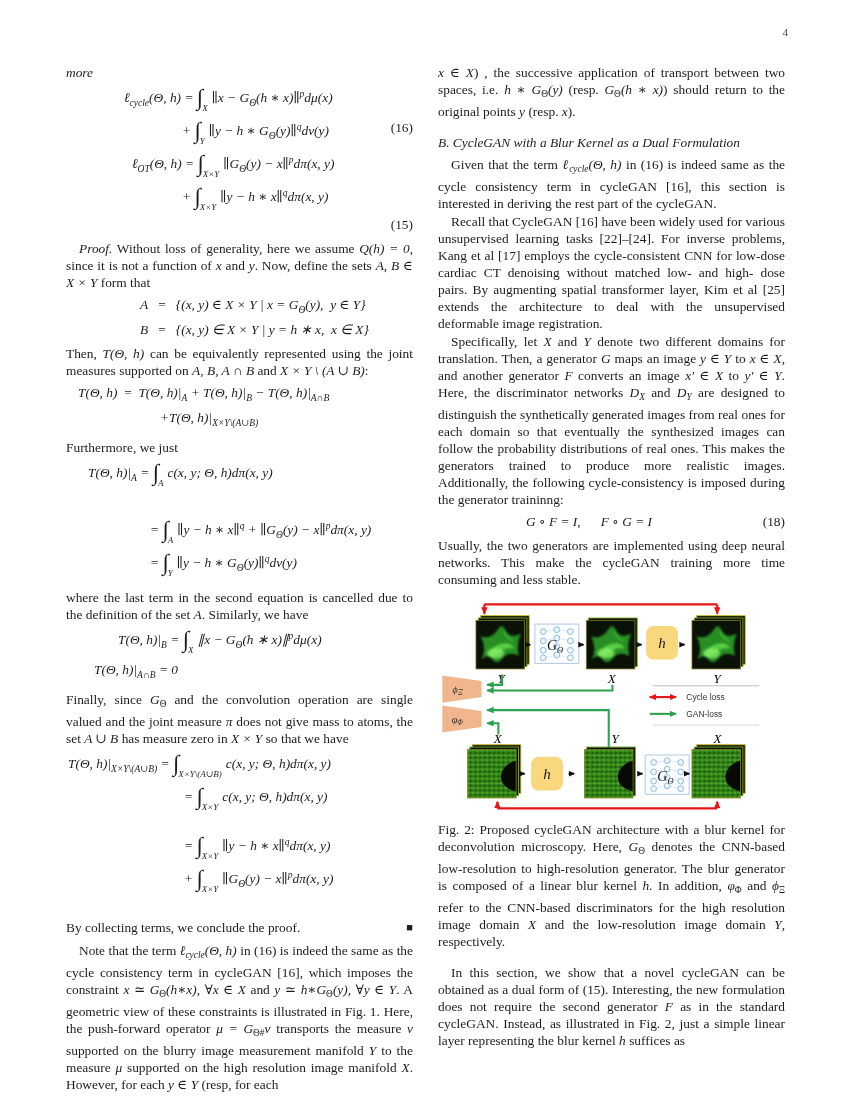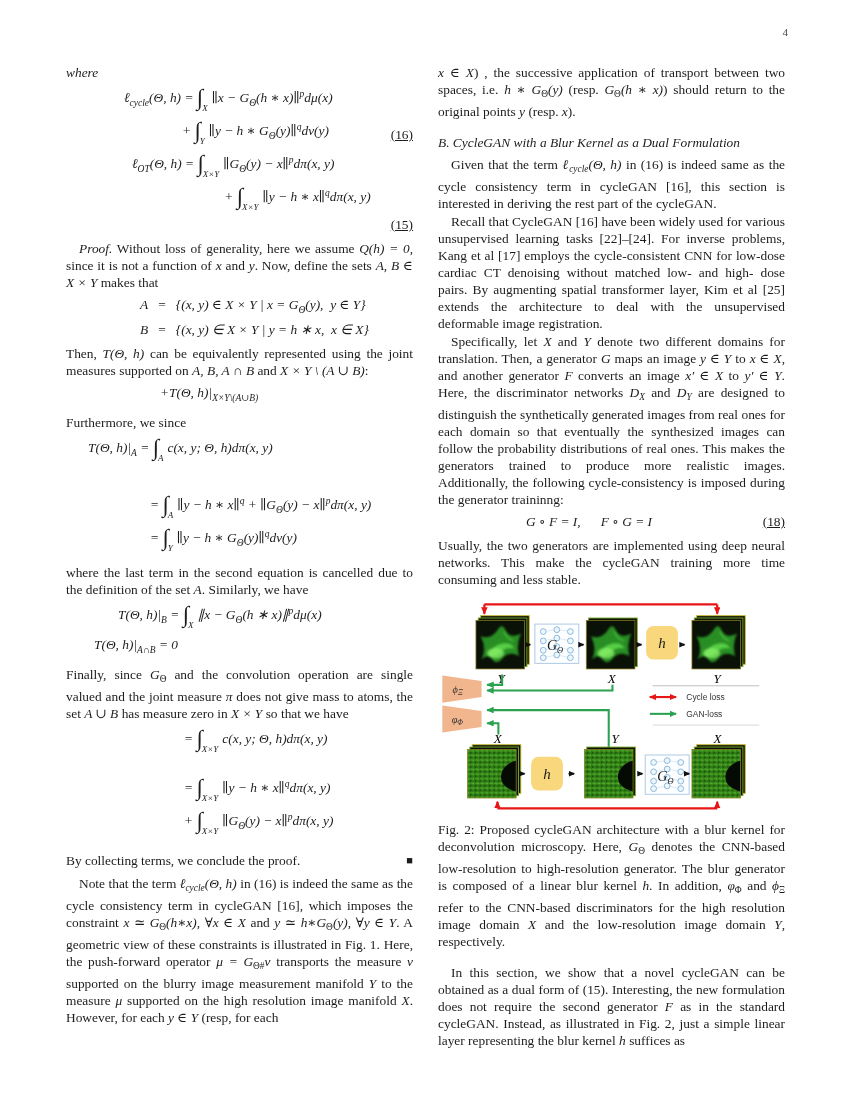--- a/index.html
+++ b/index.html
@@ -8,80 +8,83 @@
   .pagenum{position:absolute;top:26px;right:62px;font-size:11px;color:#444;}
   .columns{position:absolute;top:64px;left:66px;display:flex;gap:25px;}
   .col{width:347px;font-size:13.4px;line-height:17px;text-align:justify;}
   .col p{margin:0 0 1px 0;}
   .indent{text-indent:13px;}
   .it{font-style:italic;}
   .sb{font-size:0.7em;vertical-align:-3px;}
   .itline{font-style:italic;margin-bottom:2px;}
   .subhead{font-style:italic;margin:14px 0 5px 0;}
   .eqblock{margin:4px 0 6px 0;}
-  .eqrow{display:flex;align-items:center;padding:1px 0;}
+  .eqrow{display:flex;align-items:flex-start;padding:1px 0;}
   .eqbody{white-space:pre;}
   .eqbody span{white-space:pre;}
   .mi{font-style:italic;}
   .mrm{font-style:normal;}
   .msub{font-style:italic;font-size:9.5px;vertical-align:-4px;}
   .msup{font-style:italic;font-size:9.5px;vertical-align:5px;}
   .mintg{display:inline;}
   .mint{font-size:23px;font-style:normal;line-height:1;vertical-align:-3px;}
   .mintsub{font-style:italic;font-size:9px;vertical-align:-9px;margin:0 4px 0 -1px;}
-  .eqnum{margin-left:auto;font-style:normal;text-decoration:underline;}
-  .qedline{display:flex;margin-top:11px;}
+  .eqnum{margin-left:auto;font-style:normal;}
+  .qedline{display:flex;margin-top:20px;}
   .qed{margin-left:auto;font-size:11px;}
   .figwrap{margin:8px 0 4px -6px;}
   .caption{margin-top:4px;}
   .svgit{font-style:italic;}
   svg text{font-family:"Liberation Serif","DejaVu Serif",serif;}
   .svgsans{font-family:"Liberation Sans","DejaVu Sans",sans-serif;}
 </style>
 </head>
 <body>
 
 <div class="pagenum">4</div>
 
 <div class="columns">
 
   <div class="col">
-    <p class="itline"><span class="it">where</span></p>
+    <p class="itline"><span class="it">more</span></p>
     <div class="eqblock">
         <div class="eqrow" style="padding-left: 58px;">
           <span class="eqbody"><span class="mi">ℓ</span><span class="msub">cycle</span><span class="mi">(Θ, h) = </span><span class="mintg"><span class="mint">∫</span><span class="mintsub">X</span></span><span class="mi">∥x − G</span><span class="msub">Θ</span><span class="mi">(h ∗ x)∥</span><span class="msup">p</span><span class="mi">dμ(x)</span></span>
         </div>
         <div class="eqrow" style="padding-left: 116px; gap: 27px;">
           <span class="eqbody"><span class="mi">+ </span><span class="mintg"><span class="mint">∫</span><span class="mintsub">Y</span></span><span class="mi">∥y − h ∗ G</span><span class="msub">Θ</span><span class="mi">(y)∥</span><span class="msup">q</span><span class="mi">dν(y)</span></span>
           <span class="eqnum">(16)</span>
         </div>
         <div class="eqrow" style="padding-left: 66px;">
           <span class="eqbody"><span class="mi">ℓ</span><span class="msub">OT</span><span class="mi">(Θ, h) = </span><span class="mintg"><span class="mint">∫</span><span class="mintsub">X×Y</span></span><span class="mi">∥G</span><span class="msub">Θ</span><span class="mi">(y) − x∥</span><span class="msup">p</span><span class="mi">dπ(x, y)</span></span>
         </div>
         <div class="eqrow" style="padding-left: 116px; flex-direction: column;">
           <span class="eqbody"><span class="mi">+ </span><span class="mintg"><span class="mint">∫</span><span class="mintsub">X×Y</span></span><span class="mi">∥y − h ∗ x∥</span><span class="msup">q</span><span class="mi">dπ(x, y)</span></span>
           <span class="eqnum">(15)</span>
         </div>
       </div>
-    <p class="indent"><span class="it">Proof.</span><span> Without loss of generality, here we assume </span><span class="it">Q(h) = 0</span><span>, since it is not a function of </span><span class="it">x</span><span> and </span><span class="it">y</span><span>. Now, define the sets </span><span class="it">A, B ∈ X × Y</span><span> makes that</span></p>
+    <p class="indent"><span class="it">Proof.</span><span> Without loss of generality, here we assume </span><span class="it">Q(h) = 0</span><span>, since it is not a function of </span><span class="it">x</span><span> and </span><span class="it">y</span><span>. Now, define the sets </span><span class="it">A, B ∈ X × Y</span><span> form that</span></p>
     <div class="eqblock">
         <div class="eqrow" style="padding-left: 74px;">
           <span class="eqbody"><span class="mi">A</span><span class="mrm">   =   </span><span class="mi">{(x, y) ∈ X × Y | x = G</span><span class="msub">Θ</span><span class="mi">(y),  y ∈ Y}</span></span>
         </div>
         <div class="eqrow" style="padding-left: 74px; font-family: Liberation Serif, serif;">
           <span class="eqbody"><span class="mi">B</span><span class="mrm">   =   </span><span class="mi">{(x, y) ∈ X × Y | y = h ∗ x,  x ∈ X}</span></span>
         </div>
       </div>
     <p><span>Then, </span><span class="it">T(Θ, h)</span><span> can be equivalently represented using the joint measures supported on </span><span class="it">A, B, A ∩ B</span><span> and </span><span class="it">X × Y \ (A ∪ B)</span><span>:</span></p>
     <div class="eqblock">
+        <div class="eqrow" style="padding-left: 12px;">
+          <span class="eqbody"><span class="mi">T(Θ, h)</span><span class="mrm">  =  </span><span class="mi">T(Θ, h)|</span><span class="msub">A</span><span class="mi"> + T(Θ, h)|</span><span class="msub">B</span><span class="mi"> − T(Θ, h)|</span><span class="msub">A∩B</span></span>
+        </div>
         <div class="eqrow" style="padding-left: 94px;">
           <span class="eqbody"><span class="mi">+T(Θ, h)|</span><span class="msub">X×Y\(A∪B)</span></span>
         </div>
       </div>
-    <p><span>Furthermore, we since</span></p>
+    <p><span>Furthermore, we just</span></p>
     <div class="eqblock">
         <div class="eqrow" style="padding-left: 22px;">
           <span class="eqbody"><span class="mi">T(Θ, h)|</span><span class="msub">A</span><span class="mi"> = </span><span class="mintg"><span class="mint">∫</span><span class="mintsub">A</span></span><span class="mi">c(x, y; Θ, h)dπ(x, y)</span></span>
         </div>
         <div class="eqrow" style="padding-left: 84px; margin-top: 24px;">
           <span class="eqbody"><span class="mi">= </span><span class="mintg"><span class="mint">∫</span><span class="mintsub">A</span></span><span class="mi">∥y − h ∗ x∥</span><span class="msup">q</span><span class="mi"> + ∥G</span><span class="msub">Θ</span><span class="mi">(y) − x∥</span><span class="msup">p</span><span class="mi">dπ(x, y)</span></span>
         </div>
         <div class="eqrow" style="padding-left: 84px;">
           <span class="eqbody"><span class="mi">= </span><span class="mintg"><span class="mint">∫</span><span class="mintsub">Y</span></span><span class="mi">∥y − h ∗ G</span><span class="msub">Θ</span><span class="mi">(y)∥</span><span class="msup">q</span><span class="mi">dν(y)</span></span>
         </div>
@@ -90,20 +93,23 @@
     <div class="eqblock">
         <div class="eqrow" style="padding-left: 52px; font-family: Liberation Serif, serif;">
           <span class="eqbody"><span class="mi">T(Θ, h)|</span><span class="msub">B</span><span class="mi"> = </span><span class="mintg"><span class="mint">∫</span><span class="mintsub">X</span></span><span class="mi">∥x − G</span><span class="msub">Θ</span><span class="mi">(h ∗ x)∥</span><span class="msup">p</span><span class="mi">dμ(x)</span></span>
         </div>
         <div class="eqrow" style="padding-left: 28px;">
           <span class="eqbody"><span class="mi">T(Θ, h)|</span><span class="msub">A∩B</span><span class="mi"> = 0</span></span>
         </div>
       </div>
     <p><span>Finally, since </span><span class="it">G</span><span class="sb">Θ</span><span> and the convolution operation are single valued and the joint measure </span><span class="it">π</span><span> does not give mass to atoms, the set </span><span class="it">A ∪ B</span><span> has measure zero in </span><span class="it">X × Y</span><span> so that we have</span></p>
     <div class="eqblock">
+        <div class="eqrow" style="padding-left: 2px;">
+          <span class="eqbody"><span class="mi">T(Θ, h)|</span><span class="msub">X×Y\(A∪B)</span><span class="mi"> = </span><span class="mintg"><span class="mint">∫</span><span class="mintsub">X×Y\(A∪B)</span></span><span class="mi">c(x, y; Θ, h)dπ(x, y)</span></span>
+        </div>
         <div class="eqrow" style="padding-left: 118px;">
           <span class="eqbody"><span class="mi">= </span><span class="mintg"><span class="mint">∫</span><span class="mintsub">X×Y</span></span><span class="mi">c(x, y; Θ, h)dπ(x, y)</span></span>
         </div>
         <div class="eqrow" style="padding-left: 118px; margin-top: 16px;">
           <span class="eqbody"><span class="mi">= </span><span class="mintg"><span class="mint">∫</span><span class="mintsub">X×Y</span></span><span class="mi">∥y − h ∗ x∥</span><span class="msup">q</span><span class="mi">dπ(x, y)</span></span>
         </div>
         <div class="eqrow" style="padding-left: 118px;">
           <span class="eqbody"><span class="mi">+ </span><span class="mintg"><span class="mint">∫</span><span class="mintsub">X×Y</span></span><span class="mi">∥G</span><span class="msub">Θ</span><span class="mi">(y) − x∥</span><span class="msup">p</span><span class="mi">dπ(x, y)</span></span>
         </div>
       </div>

